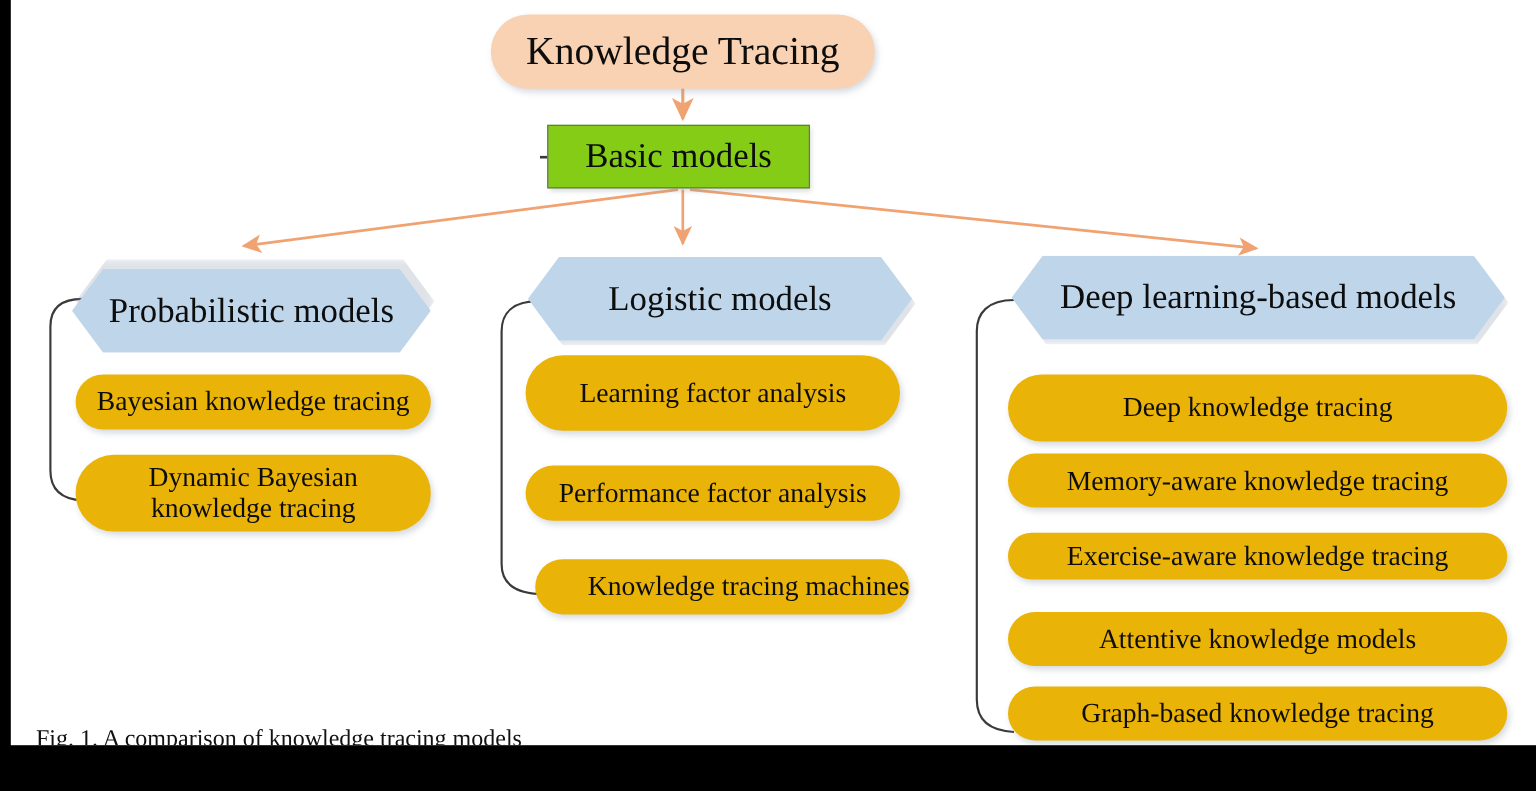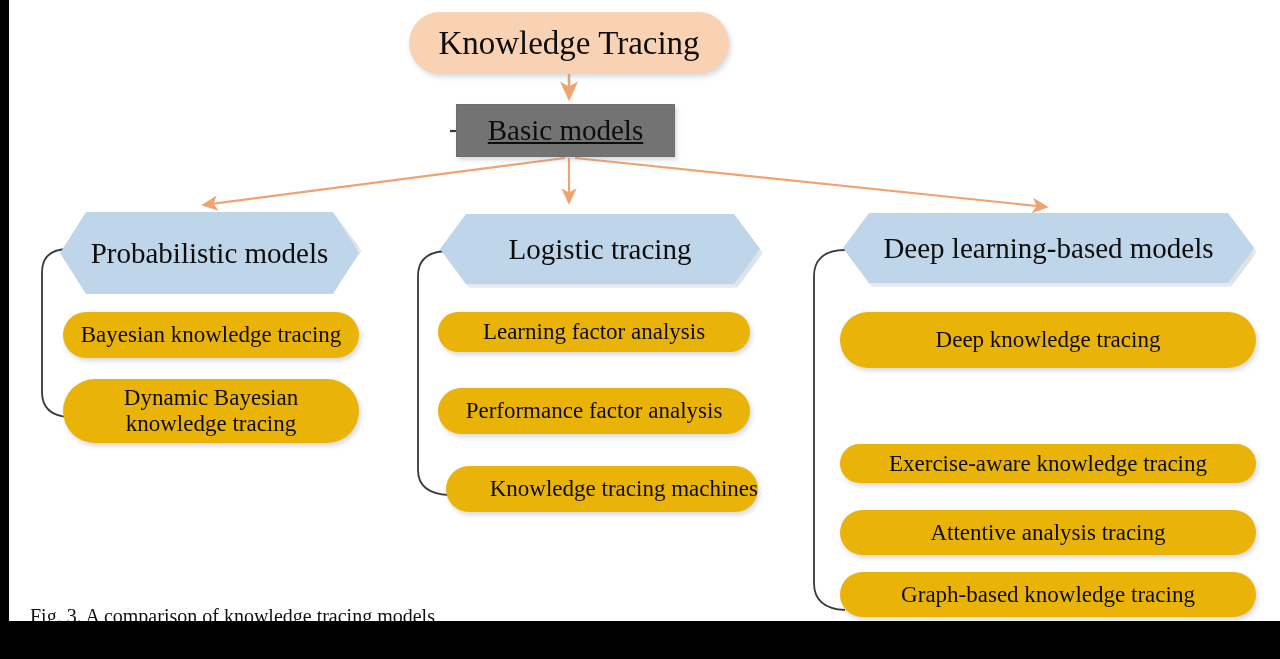--- a/index.html
+++ b/index.html
@@ -49,25 +49,24 @@
   
   .root-node {
     background: #f8d2b2;
     border-radius: 999px;
     font-size: 33px;
     box-shadow: 2px 3px 5px rgba(150,160,175,0.38);
   }
 
   
   .rect-node {
-    background: #737373;
+    background: #84cc16;
     border: 1.6px solid #6e6e6e;
     font-size: 29px;
     box-shadow: 2px 3px 4px rgba(140,150,165,0.35);
-    text-decoration: underline;
   }
 
   
   .hex-node {
     background: #bed5ea;
     font-size: 29px;
     -webkit-clip-path: polygon(0% 50%, 26px 0%, calc(100% - 26px) 0%, 100% 50%, calc(100% - 26px) 100%, 26px 100%);
     clip-path: polygon(0% 50%, 26px 0%, calc(100% - 26px) 0%, 100% 50%, calc(100% - 26px) 100%, 26px 100%);
   }
   .hex-shadow {
@@ -123,68 +122,71 @@
 
     <div class="node root-node" style="left:400px; top:12px; width:320px; height:62px;">
       <span>Knowledge Tracing</span>
     </div>
 
     <div class="node rect-node" style="left:447px; top:104px; width:219px; height:53px;">
       <span>Basic models</span>
     </div>
 
     <div class="hex-shadow" style="left:54px; top:216px; width:299px; height:70px;"></div>
-    <div class="node hex-node" style="left:51px; top:212px; width:299px; height:82px;">
+    <div class="node hex-node" style="left:51px; top:224px; width:299px; height:70px;">
       <span>Probabilistic models</span>
     </div>
 
     <div class="node pill-node" style="left:54px; top:312px; width:296px; height:46px;">
       <span>Bayesian knowledge tracing</span>
     </div>
 
     <div class="node pill-node" style="left:54px; top:379px; width:296px; height:64px;">
       <span>Dynamic Bayesian
 knowledge tracing</span>
     </div>
 
     <div class="hex-shadow" style="left:434px; top:218px; width:320px; height:70px;"></div>
     <div class="node hex-node" style="left:431px; top:214px; width:320px; height:70px;">
-      <span>Logistic tracing</span>
+      <span>Logistic models</span>
     </div>
 
-    <div class="node pill-node" style="left:429px; top:312px; width:312px; height:40px;">
+    <div class="node pill-node" style="left:429px; top:296px; width:312px; height:63px;">
       <span>Learning factor analysis</span>
     </div>
 
     <div class="node pill-node" style="left:429px; top:388px; width:312px; height:46px;">
       <span>Performance factor analysis</span>
     </div>
 
     <div class="node pill-node" style="left:437px; top:466px; width:312px; height:46px;justify-content:flex-end;">
       <span>Knowledge tracing machines</span>
     </div>
 
     <div class="hex-shadow" style="left:837px; top:217px; width:411px; height:70px;"></div>
     <div class="node hex-node" style="left:834px; top:213px; width:411px; height:70px;">
       <span>Deep learning-based models</span>
     </div>
 
     <div class="node pill-node" style="left:831px; top:312px; width:416px; height:56px;">
       <span>Deep knowledge tracing</span>
     </div>
 
+    <div class="node pill-node" style="left:831px; top:378px; width:416px; height:45px;">
+      <span>Memory-aware knowledge tracing</span>
+    </div>
 
     <div class="node pill-node" style="left:831px; top:444px; width:416px; height:39px;">
       <span>Exercise-aware knowledge tracing</span>
     </div>
 
     <div class="node pill-node" style="left:831px; top:510px; width:416px; height:45px;">
-      <span>Attentive analysis tracing</span>
+      <span>Attentive knowledge models</span>
     </div>
 
     <div class="node pill-node" style="left:831px; top:572px; width:416px; height:45px;">
       <span>Graph-based knowledge tracing</span>
     </div>
 
-    <div class="caption" style="left:21px; top:605px;">Fig. 3. A comparison of knowledge tracing models</div>
+    <div class="caption" style="left:21px; top:605px;">Fig. 1. A comparison of knowledge tracing models</div>
 
   </div>
 </div>
 
 </body></html>

